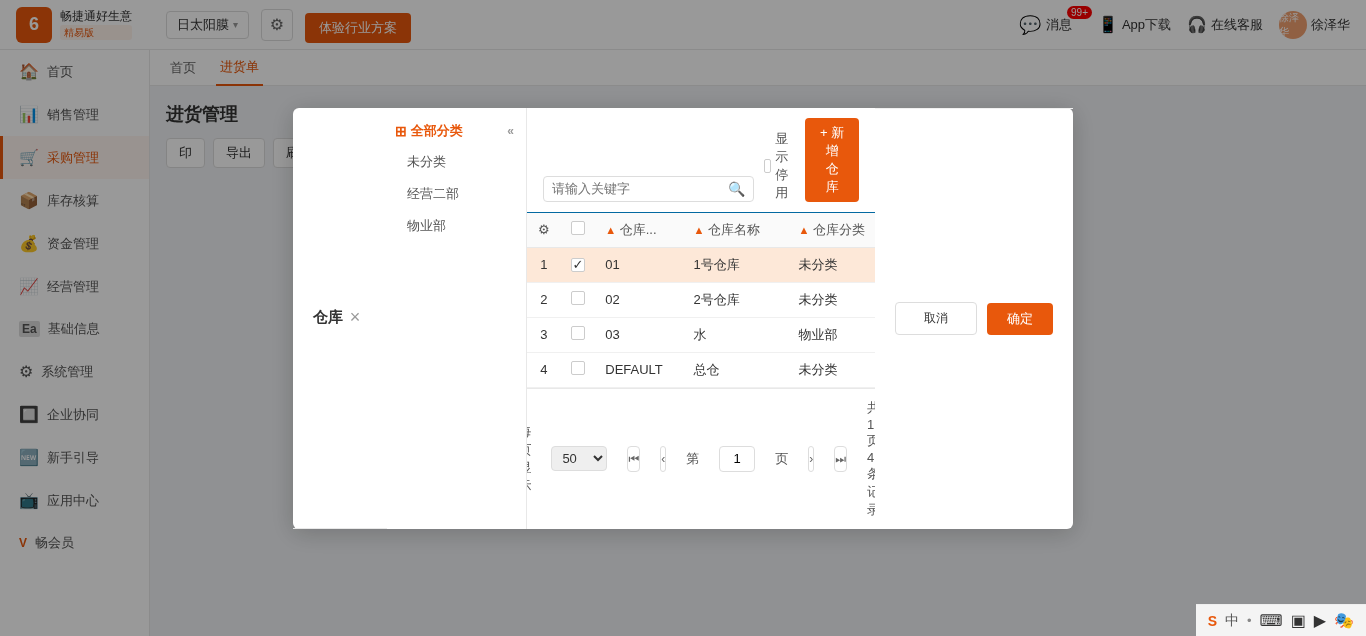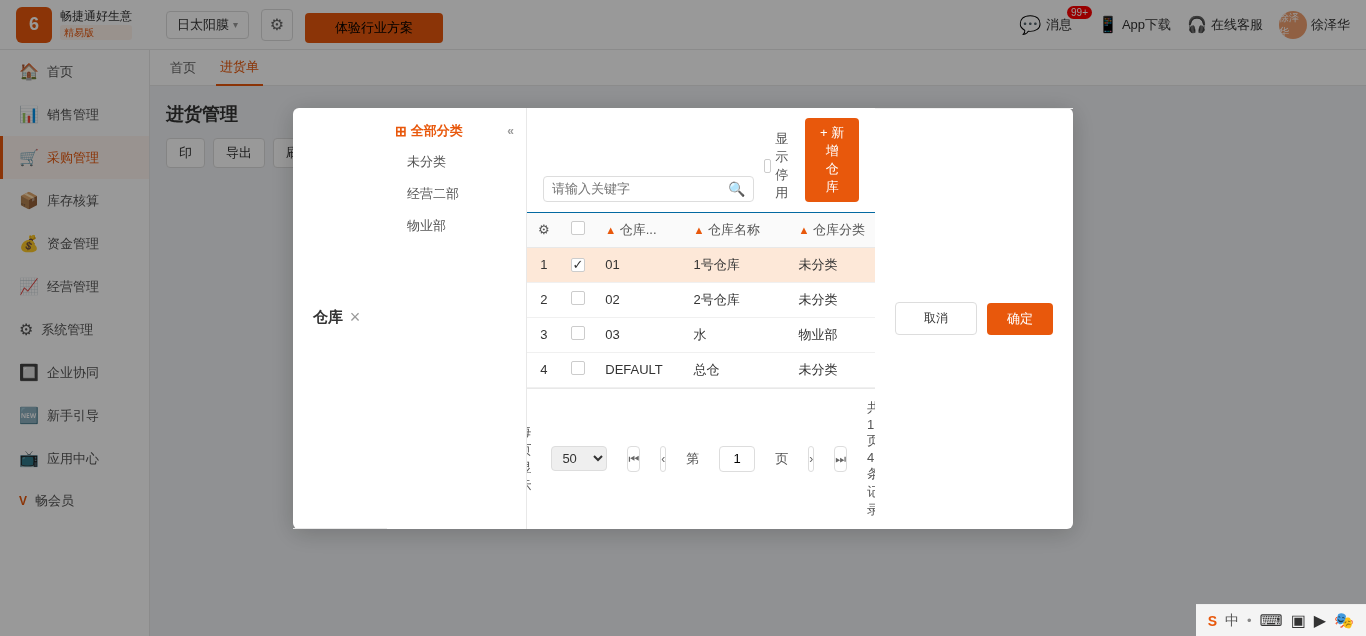--- a/index.html
+++ b/index.html
@@ -44,23 +44,23 @@
       background: #fff;
     }
     .branch-select .arrow { color: #999; font-size: 10px; }
     .gear-btn {
       width: 32px; height: 32px;
       display: flex; align-items: center; justify-content: center;
       border: 1px solid #ddd; border-radius: 4px;
       cursor: pointer; color: #666; font-size: 16px;
     }
     .trial-btn {
-      background: #e8580c; color: #000000;
+      background: #e8580c; color: #ffffff;
       border: none; border-radius: 4px;
-      padding: 6px 30px; cursor: pointer; font-size: 13px; margin-top: 7px;
+      padding: 6px 14px; cursor: pointer; font-size: 13px; margin-top: 7px;
     }
     .header-right {
       display: flex; align-items: center; gap: 16px;
     }
     .header-right-item {
       display: flex; align-items: center; gap: 4px;
       color: #333; font-size: 13px; cursor: pointer;
       position: relative;
     }
     .badge {
@@ -349,20 +349,24 @@
       <span class="s-icon">📦</span>
       <span>库存核算</span>
     </div>
     <div class="sidebar-item">
       <span class="s-icon">💰</span>
       <span>资金管理</span>
     </div>
     <div class="sidebar-item">
       <span class="s-icon">📈</span>
       <span>经营管理</span>
+    </div>
+    <div class="sidebar-item">
+      <span class="s-icon" style="font-size:12px;font-weight:bold;background:#ddd;padding:1px 3px;border-radius:2px;">Ea</span>
+      <span>基础信息</span>
     </div>
     <div class="sidebar-item">
       <span class="s-icon">⚙</span>
       <span>系统管理</span>
     </div>
     <div class="sidebar-item">
       <span class="s-icon">🔲</span>
       <span>企业协同</span>
     </div>
     <div class="sidebar-item">

